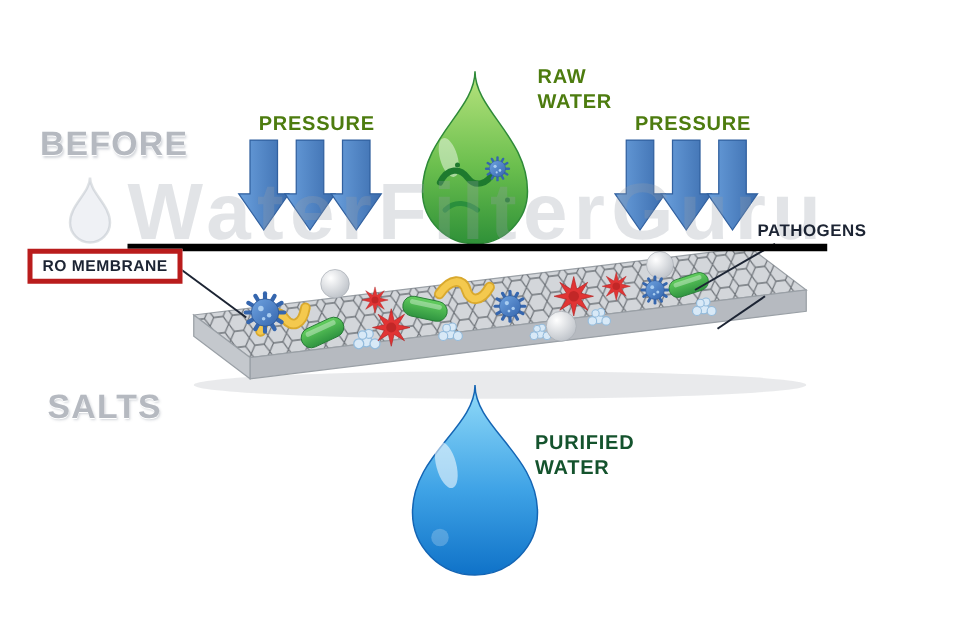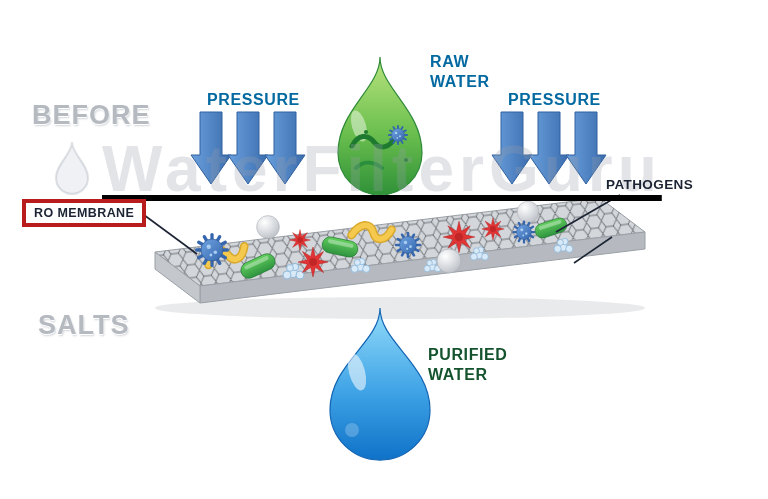--- a/index.html
+++ b/index.html
@@ -20,21 +20,21 @@
   .watermark-com{
     position:absolute;left:658px;top:186px;z-index:4;
     font-size:30px;font-weight:bold;color:rgba(130,175,220,0.32);pointer-events:none;
   }
   .stage-label{
     position:absolute;z-index:5;font-size:27px;font-weight:bold;letter-spacing:1px;
     color:#b5b9c0;text-shadow:0 1px 0 #ffffff,1px 2px 2px rgba(80,90,110,0.25);
   }
   .navy-label{
     position:absolute;z-index:5;font-size:16px;font-weight:bold;letter-spacing:0.6px;
-    color:#0369a1;line-height:20px;
+    color:#4d7c0f;line-height:20px;
   }
   .blue-label{color:#14532d;}
   .box-label{
     position:absolute;z-index:5;background:#ffffff;border:4px solid #b91c1c;
     padding:3px 8px;font-size:12.5px;font-weight:bold;letter-spacing:0.4px;color:#1c2433;
     white-space:nowrap;
   }
   .plain-label{
     position:absolute;z-index:5;font-size:13.5px;font-weight:bold;letter-spacing:0.4px;color:#1c2433;
   }

